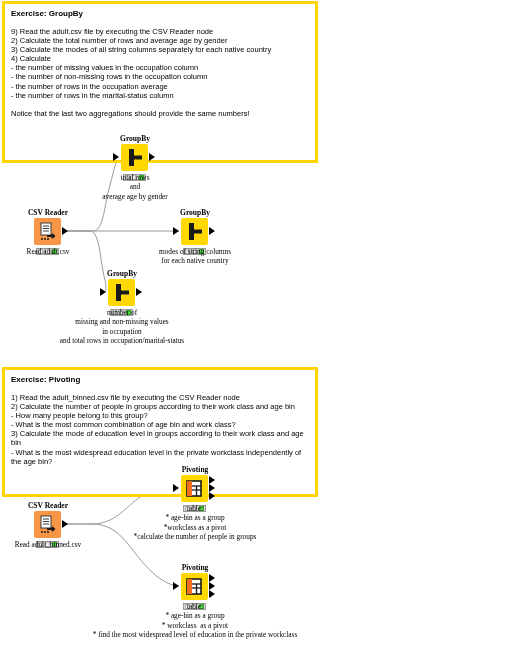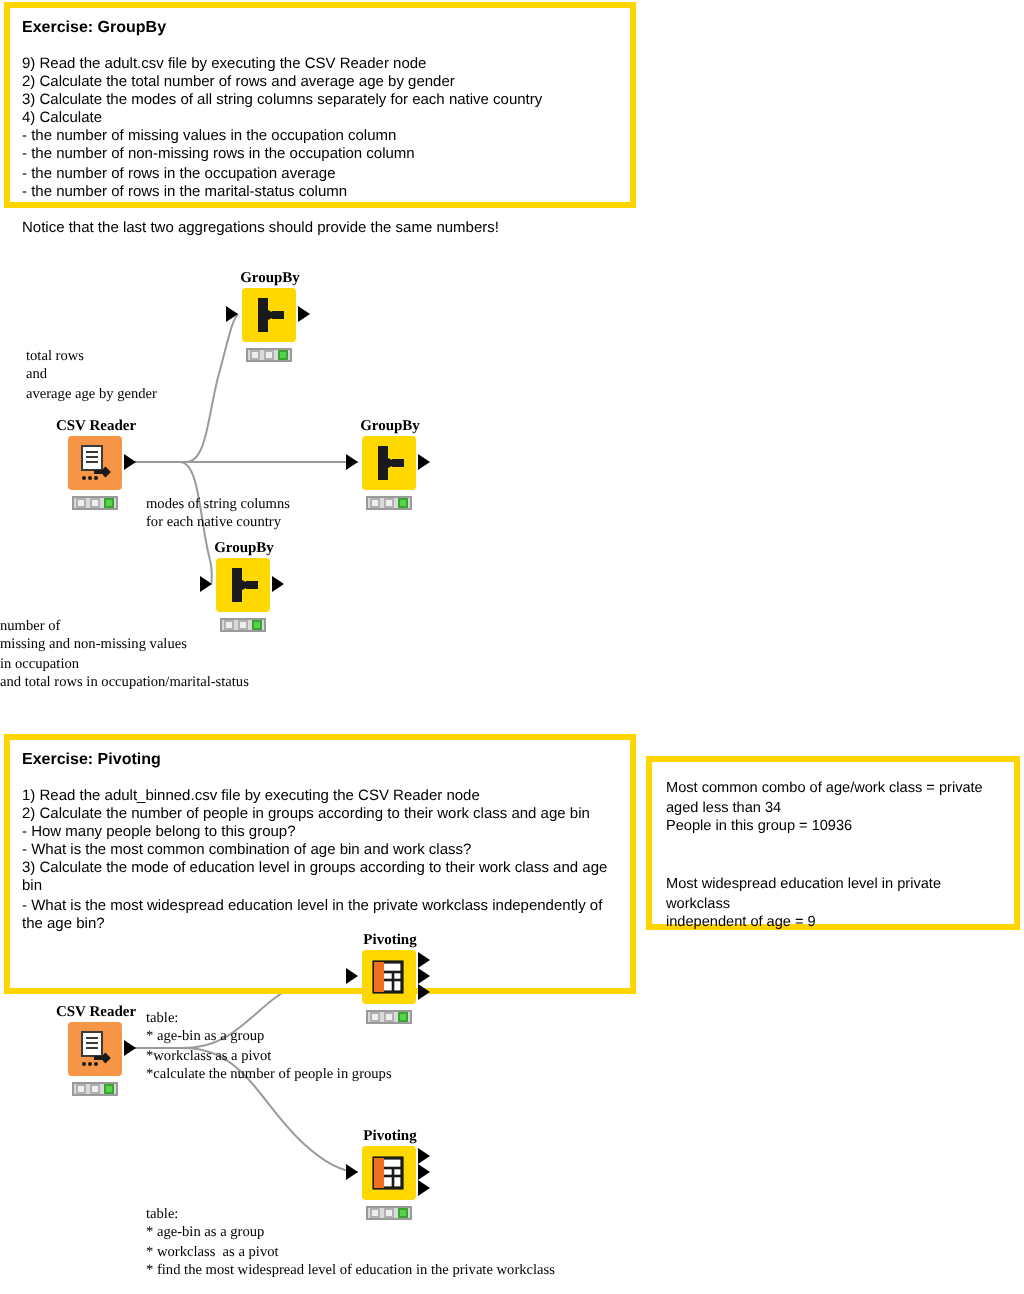--- a/index.html
+++ b/index.html
@@ -113,20 +113,21 @@
     justify-content: space-around;
   }
   .lamp { width: 5px; height: 5px; background: #ededed; border: 1px solid #b0b0b0; box-sizing: border-box;}
   .lamp.on { background: #55d44b; border-color: #3aa332; }
 
   .node-desc {
     position: absolute;
     top: 39px;
     left: -90px;
     width: 244px;
+    text-align: center;
     font-size: 7.3px;
     line-height: 9.3px;
     white-space: pre;
   }
 
   
   .edges {
     position: absolute;
     left: 0; top: 0;
     width: 512px; height: 647px;
@@ -144,21 +145,21 @@
 
     <path d="M66,231 L179,231" fill="none" stroke="#9a9a9a" stroke-width="1"></path>
 
     <path d="M66,231 L90,231 C100,231 100,262 105,280 C107,288 105,292 106,292" fill="none" stroke="#9a9a9a" stroke-width="1"></path>
 
     <path d="M66,524 L92,524 C120,524 128,500 150,492 C163,488 172,488 179,488" fill="none" stroke="#9a9a9a" stroke-width="1"></path>
 
     <path d="M66,524 L92,524 C122,524 130,552 152,572 C164,583 173,586 179,586" fill="none" stroke="#9a9a9a" stroke-width="1"></path>
   </svg>
 
-  <div class="annot" style="left:2px; top:1px; width:316px; height:103px;">
+  <div class="annot" style="left:2px; top:1px; width:316px; height:162px;">
     <div class="annot-title">Exercise: GroupBy</div>
     <div class="annot-line">9) Read the adult.csv file by executing the CSV Reader node</div>
     <div class="annot-line">2) Calculate the total number of rows and average age by gender</div>
     <div class="annot-line">3) Calculate the modes of all string columns separately for each native country</div>
     <div class="annot-line">4) Calculate</div>
     <div class="annot-line">- the number of missing values in the occupation column</div>
     <div class="annot-line">- the number of non-missing rows in the occupation column</div>
     <div class="annot-line">- the number of rows in the occupation average</div>
     <div class="annot-line">- the number of rows in the marital-status column</div>
     <div class="annot-line blank"></div>
@@ -259,29 +260,20 @@
   <div class="annot" style="left:2px; top:367px; width:316px; height:130px;">
     <div class="annot-title">Exercise: Pivoting</div>
     <div class="annot-line">1) Read the adult_binned.csv file by executing the CSV Reader node</div>
     <div class="annot-line">2) Calculate the number of people in groups according to their work class and age bin</div>
     <div class="annot-line">- How many people belong to this group?</div>
     <div class="annot-line">- What is the most common combination of age bin and work class?</div>
     <div class="annot-line">3) Calculate the mode of education level in groups according to their work class and age bin</div>
     <div class="annot-line">- What is the most widespread education level in the private workclass independently of the age bin?</div>
   </div>
 
-  <div class="annot" style="left:323px; top:378px; width:187px; height:87px; padding:8px 7px;">
-    <div class="answer-line">Most common combo of age/work class = private</div>
-    <div class="answer-line">aged less than 34</div>
-    <div class="answer-line">People in this group = 10936</div>
-    <div class="answer-line blank"></div>
-    <div class="answer-line blank"></div>
-    <div class="answer-line">Most widespread education level in private workclass</div>
-    <div class="answer-line">independent of age = 9</div>
-  </div>
 
   <div class="node" style="left:16px; top:501px;">
     <div class="node-title">CSV Reader</div>
     <div class="node-body">
       <div class="node-icon reader">
         <svg width="27" height="27" viewBox="0 0 27 27">
           <rect x="7" y="5" width="10" height="12" fill="#ffffff" stroke="#3a3a3a" stroke-width="1"></rect>
           <line x1="9" y1="8" x2="15" y2="8" stroke="#3a3a3a" stroke-width="1"></line>
           <line x1="9" y1="10.5" x2="15" y2="10.5" stroke="#3a3a3a" stroke-width="1"></line>
           <line x1="9" y1="13" x2="15" y2="13" stroke="#3a3a3a" stroke-width="1"></line>

